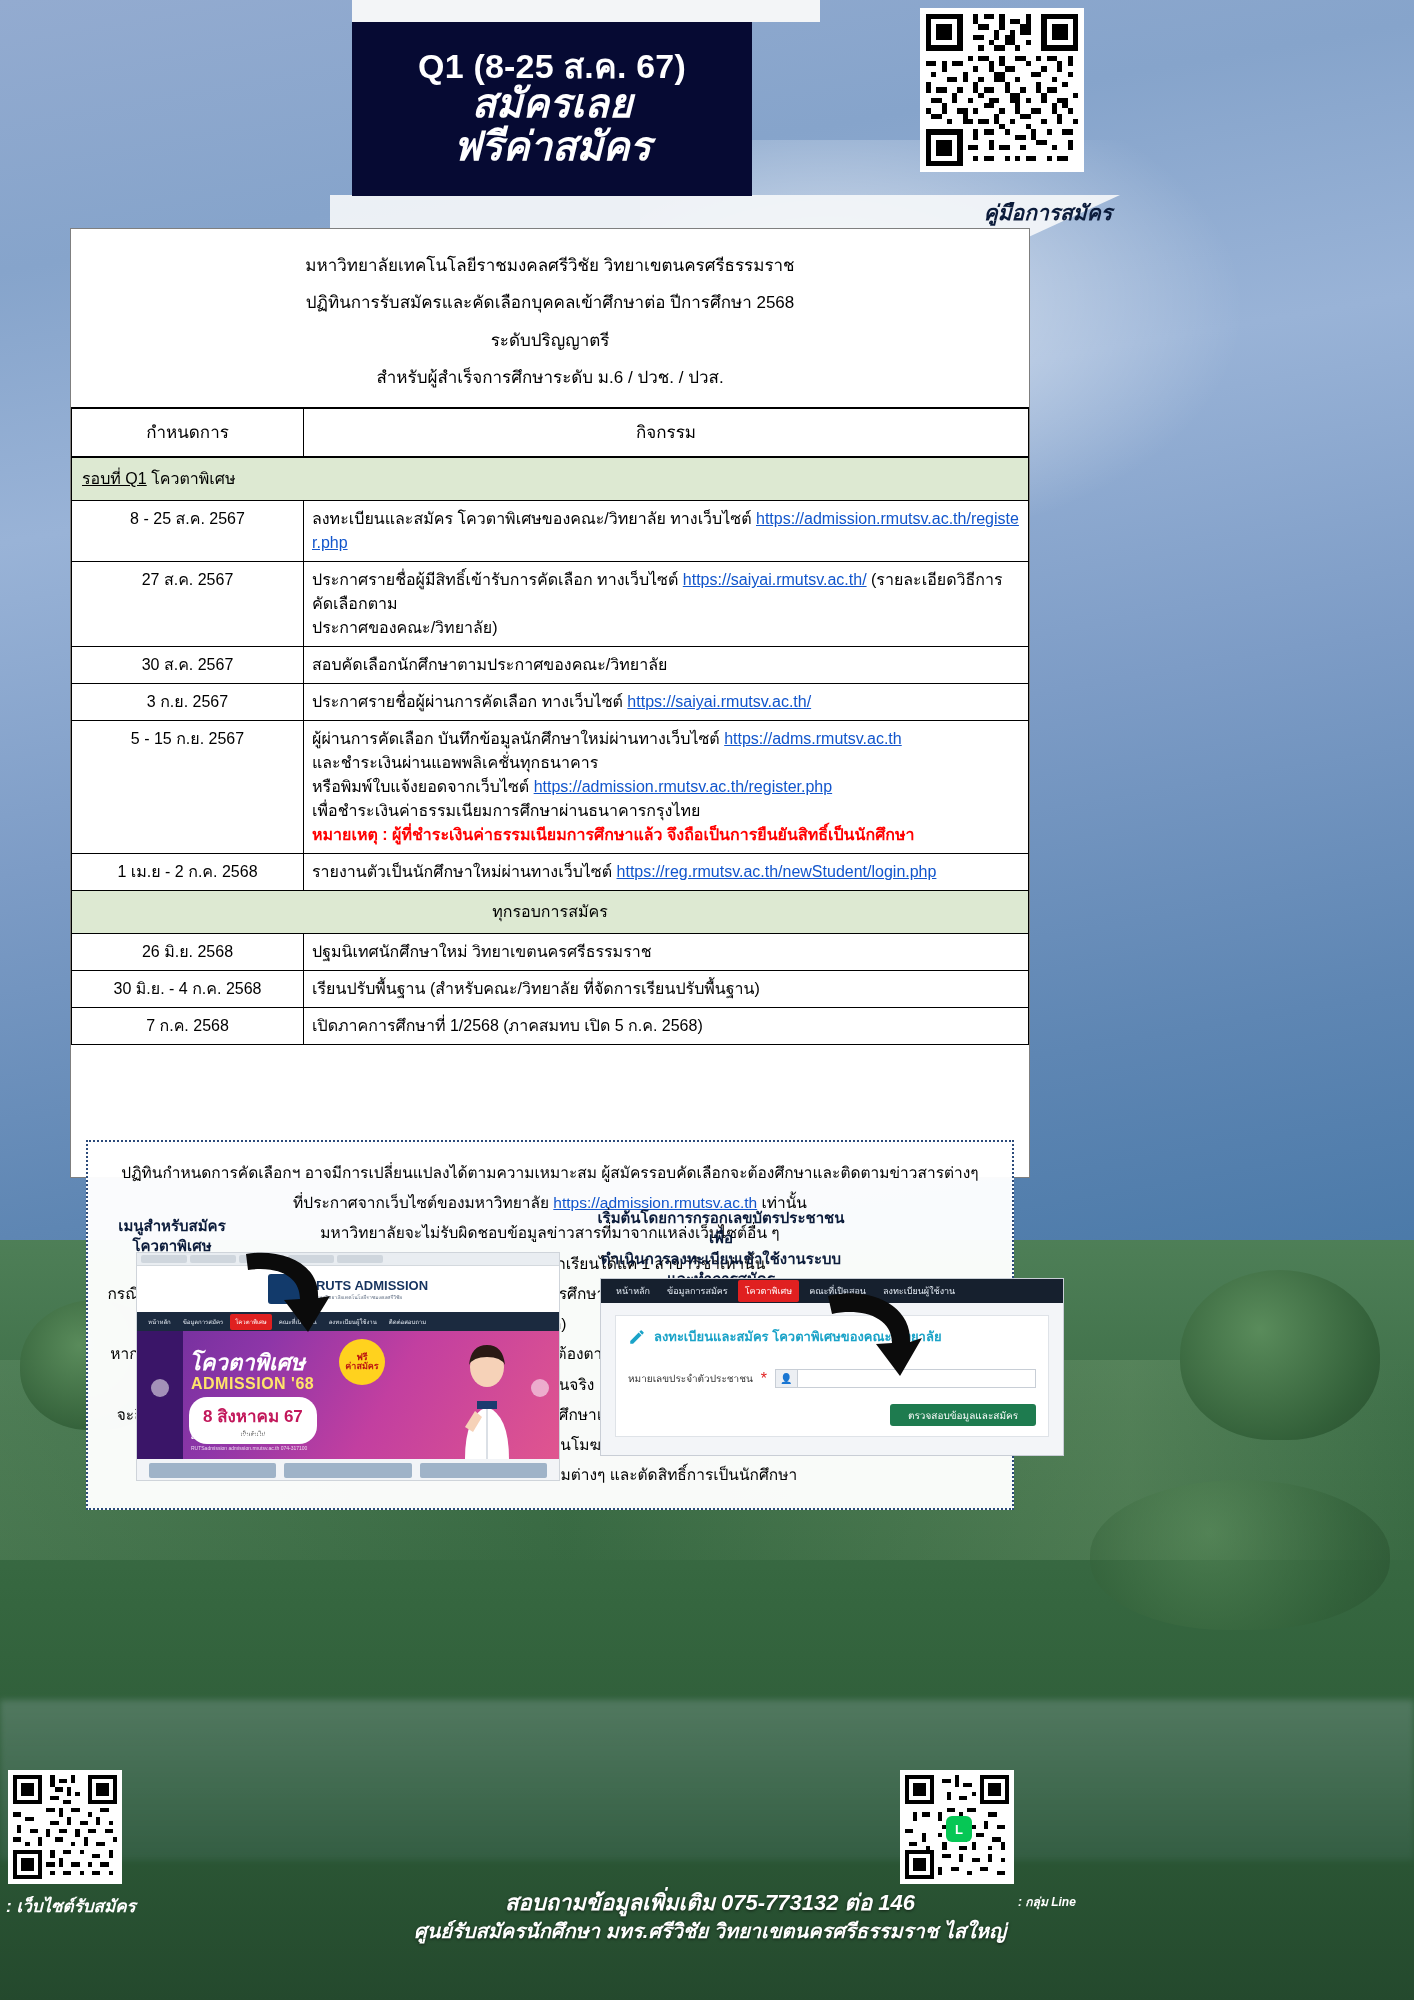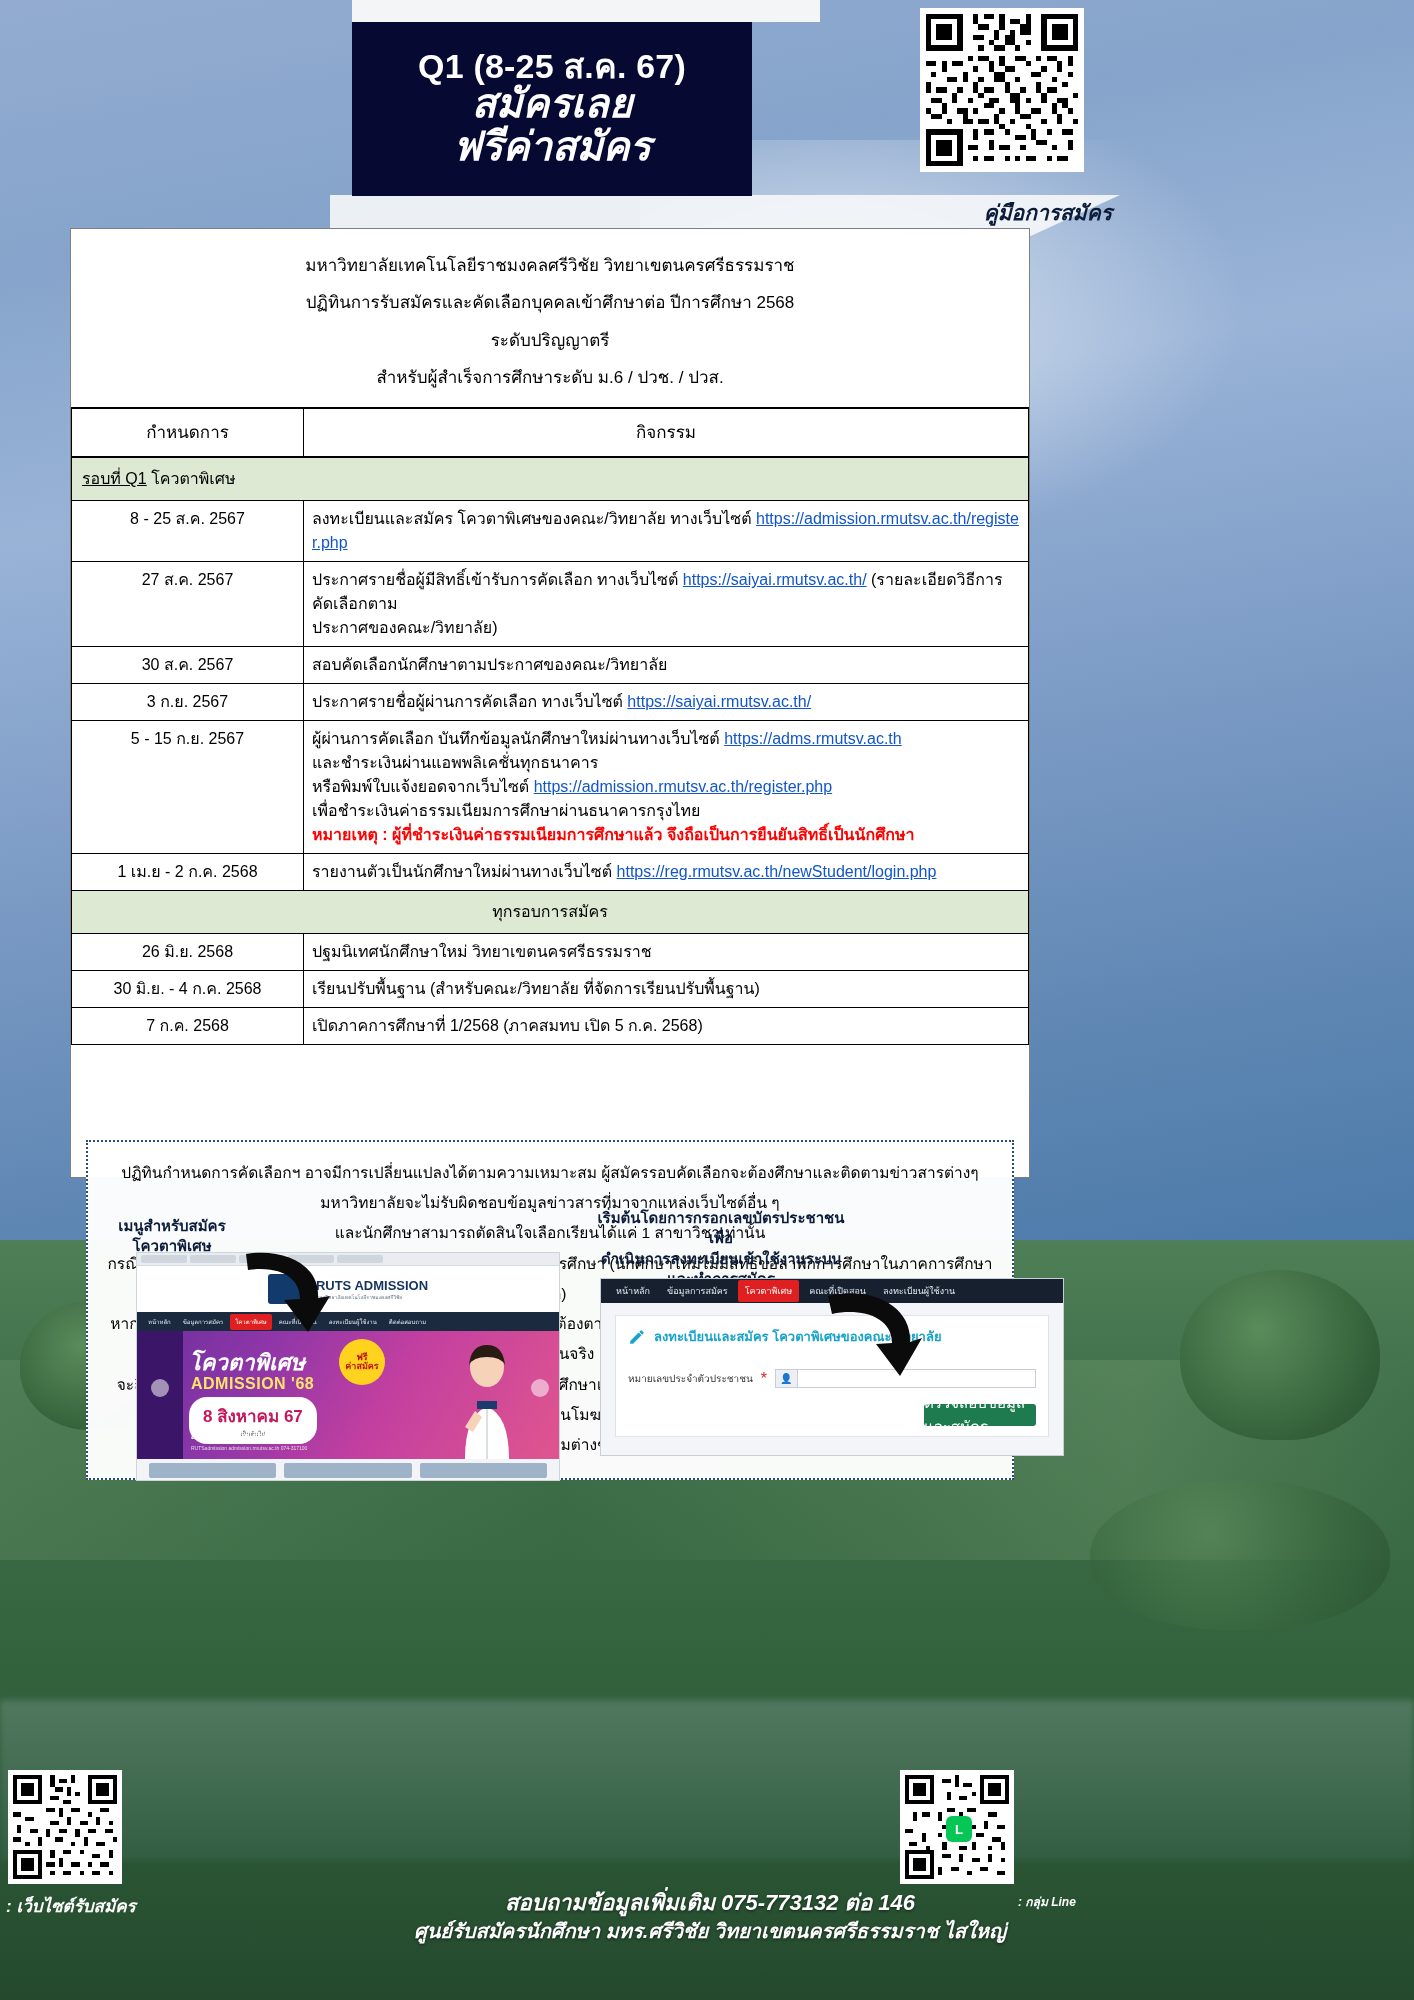--- a/index.html
+++ b/index.html
@@ -178,21 +178,21 @@
   .s2-nav{height:24px;background:#16202e;display:flex;align-items:center;gap:3px;padding-left:8px;}
   .s2-nav span{font-size:9px;color:#e6edf6;padding:4px 7px;white-space:nowrap;}
   .s2-nav span.active{background:#e02020;color:#fff;border-radius:2px;}
   .s2-card{margin:12px 14px;background:#fff;border:1px solid #dfe3e8;height:122px;padding:10px 12px;}
   .s2-title{display:flex;align-items:center;gap:8px;color:#1aa3c8;font-size:13px;font-weight:bold;}
   .s2-row{display:flex;align-items:center;gap:8px;margin-top:22px;}
   .s2-lab{font-size:10px;color:#333;white-space:nowrap;}
   .s2-star{color:#e02020;}
   .s2-input{flex:1;height:19px;background:#fff;border:1px solid #c8ced6;display:flex;align-items:center;}
   .s2-input .ic{width:22px;height:17px;background:#eceff3;border-right:1px solid #c8ced6;display:flex;align-items:center;justify-content:center;font-size:10px;color:#667;}
-  .s2-btn{margin-top:16px;margin-left:auto;width:112px;height:22px;background:#1e7b4f;color:#fff;font-size:15px;display:flex;align-items:center;justify-content:center;border-radius:3px;}
+  .s2-btn{margin-top:16px;margin-left:auto;width:146px;height:22px;background:#1e7b4f;color:#fff;font-size:10px;display:flex;align-items:center;justify-content:center;border-radius:3px;}
   .s2-btnrow{display:flex;}
 
   
   .arrow{position:absolute;}
 
   
   .qr-bl{position:absolute;left:8px;top:1770px;width:114px;height:114px;background:#fff;padding:5px;}
   .qr-bl-label{position:absolute;left:6px;top:1892px;font-size:17px;font-weight:bold;color:#ffffff;font-style:italic;}
   .qr-br{position:absolute;left:900px;top:1770px;width:114px;height:114px;background:#fff;padding:5px;}
   .qr-br-label{position:absolute;left:1018px;top:1892px;font-size:12px;font-weight:bold;color:#ffffff;font-style:italic;}
@@ -436,20 +436,21 @@
             <td class="act">
               <p>เปิดภาคการศึกษาที่ 1/2568 (ภาคสมทบ เปิด 5 ก.ค. 2568)</p>
             </td>
           </tr>
         </tbody>
     </table>
   </div>
 
   <div class="notes">
     <p>ปฏิทินกำหนดการคัดเลือกฯ อาจมีการเปลี่ยนแปลงได้ตามความเหมาะสม ผู้สมัครรอบคัดเลือกจะต้องศึกษาและติดตามข่าวสารต่างๆ</p>
+    <p><span>ที่ประกาศจากเว็บไซต์ของมหาวิทยาลัย </span><a class="link" href="#">https://admission.rmutsv.ac.th</a><span>  เท่านั้น</span></p>
     <p>มหาวิทยาลัยจะไม่รับผิดชอบข้อมูลข่าวสารที่มาจากแหล่งเว็บไซต์อื่น ๆ</p>
     <p>และนักศึกษาสามารถตัดสินใจเลือกเรียนได้แค่ 1 สาขาวิชาเท่านั้น</p>
     <p>กรณีที่ชำระเงินแล้วต้องการย้ายสาขา กระทำได้เมื่อศึกษาครบ 1 ปีการศึกษา (นักศึกษาใหม่ไม่มีสิทธิขอลาพักการศึกษาในภาคการศึกษาแรก)</p>
     <p>หากมหาวิทยาลัยฯ ตรวจสอบภายหลังพบว่า ผู้สมัครมีคุณสมบัติไม่ถูกต้องตามที่สาขาวิชากำหนดไว้ หรือกรอกข้อมูลการสมัครไม่ตรงกับความเป็นจริง</p>
     <p>จะถือว่าการสมัครครั้งนี้เป็นโมฆะ หรือหากได้รับการคัดเลือกเป็นนักศึกษาและได้ดำเนินการลงทะเบียนเรียนแล้ว ถือว่าการลงทะเบียนเรียนนั้นเป็นโมฆะ</p>
     <p>มหาวิทยาลัยฯ จะไม่คืนเงินค่าธรรมเนียมต่างๆ และตัดสิทธิ์การเป็นนักศึกษา</p>
   </div>
 
   <div class="ann left">
     <div>เมนูสำหรับสมัคร</div>

